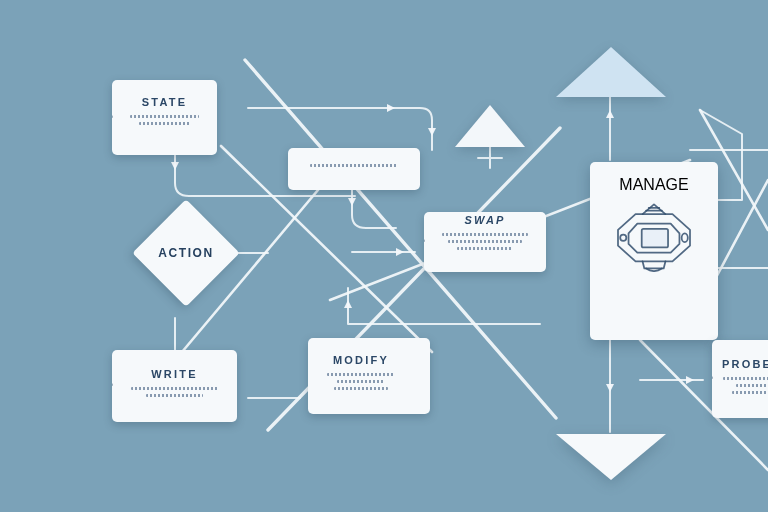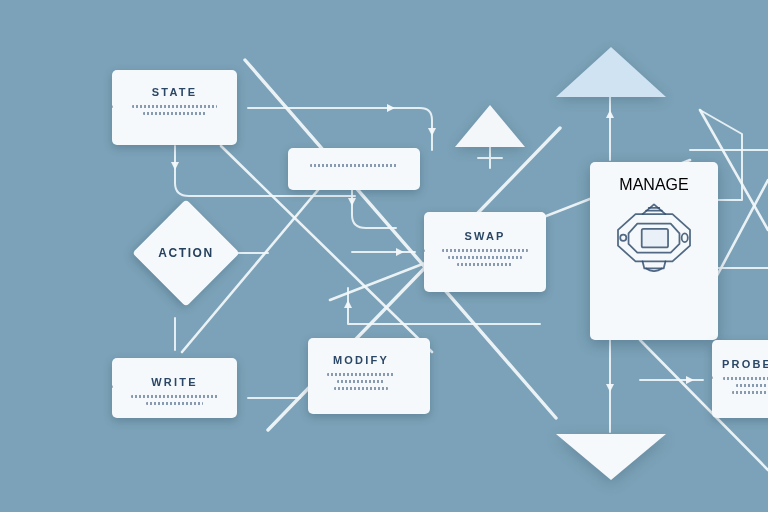--- a/index.html
+++ b/index.html
@@ -223,42 +223,42 @@
 
     <path class="thin" d="M175 350 L175 318"></path>
 
     <path class="thin" d="M224 253 L268 253"></path>
   </svg>
 
   <div class="tri tri-up-fill" style="left:556px; top:47px;"></div>
   <div class="tri tri-up-white" style="left:455px; top:105px;"></div>
   <div class="tri tri-down-white" style="left:556px; top:434px;"></div>
 
-  <div class="node" style="left:112px; top:70px; width:125px; height:75px; padding:16px 12px 0 12px;">
+  <div class="node" style="left:112px; top:80px; width:105px; height:75px; padding:16px 12px 0 12px;">
     <div class="notch">
         <i class="tick"></i>
       </div>
     <div class="title">STATE</div>
     <div class="lines">
       <div class="ln" style="width:84%"></div>
       <div class="ln" style="width:62%"></div>
     </div>
   </div>
 
   <div class="node" style="left:288px; top:148px; width:132px; height:42px; padding:16px 10px 0 10px;">
     <div class="lines" style="margin-top:0">
       <div class="ln" style="width:78%"></div>
     </div>
   </div>
 
   <div class="diamond" style="left:148px; top:215px; width:76px; height:76px;">
     <div class="dlabel">ACTION</div>
   </div>
 
-  <div class="node" style="left:424px; top:212px; width:122px; height:80px; padding:18px 12px 0 12px;">
+  <div class="node" style="left:424px; top:212px; width:122px; height:60px; padding:2px 12px 0 12px;font-style:italic;">
     <div class="notch">
         <i class="tick"></i>
       </div>
     <div class="title">SWAP</div>
     <div class="lines">
       <div class="ln" style="width:88%"></div>
       <div class="ln" style="width:76%"></div>
       <div class="ln" style="width:58%"></div>
     </div>
   </div>
@@ -288,21 +288,21 @@
       <circle cx="20" cy="43" r="3.5"></circle>
       <ellipse cx="90" cy="43" rx="3.5" ry="5"></ellipse>
     </svg>
 
     <div class="lines">
       <div class="ln" style="width:94%"></div>
       <div class="ln" style="width:74%"></div>
     </div>
   </div>
 
-  <div class="node" style="left:112px; top:350px; width:125px; height:60px; padding:18px 12px 0 12px;margin-top:8px;">
+  <div class="node" style="left:112px; top:350px; width:125px; height:72px; padding:18px 12px 0 12px;">
     <div class="notch">
         <i class="tick"></i>
       </div>
     <div class="title">WRITE</div>
     <div class="lines">
       <div class="ln" style="width:86%"></div>
       <div class="ln" style="width:56%"></div>
     </div>
   </div>
 

